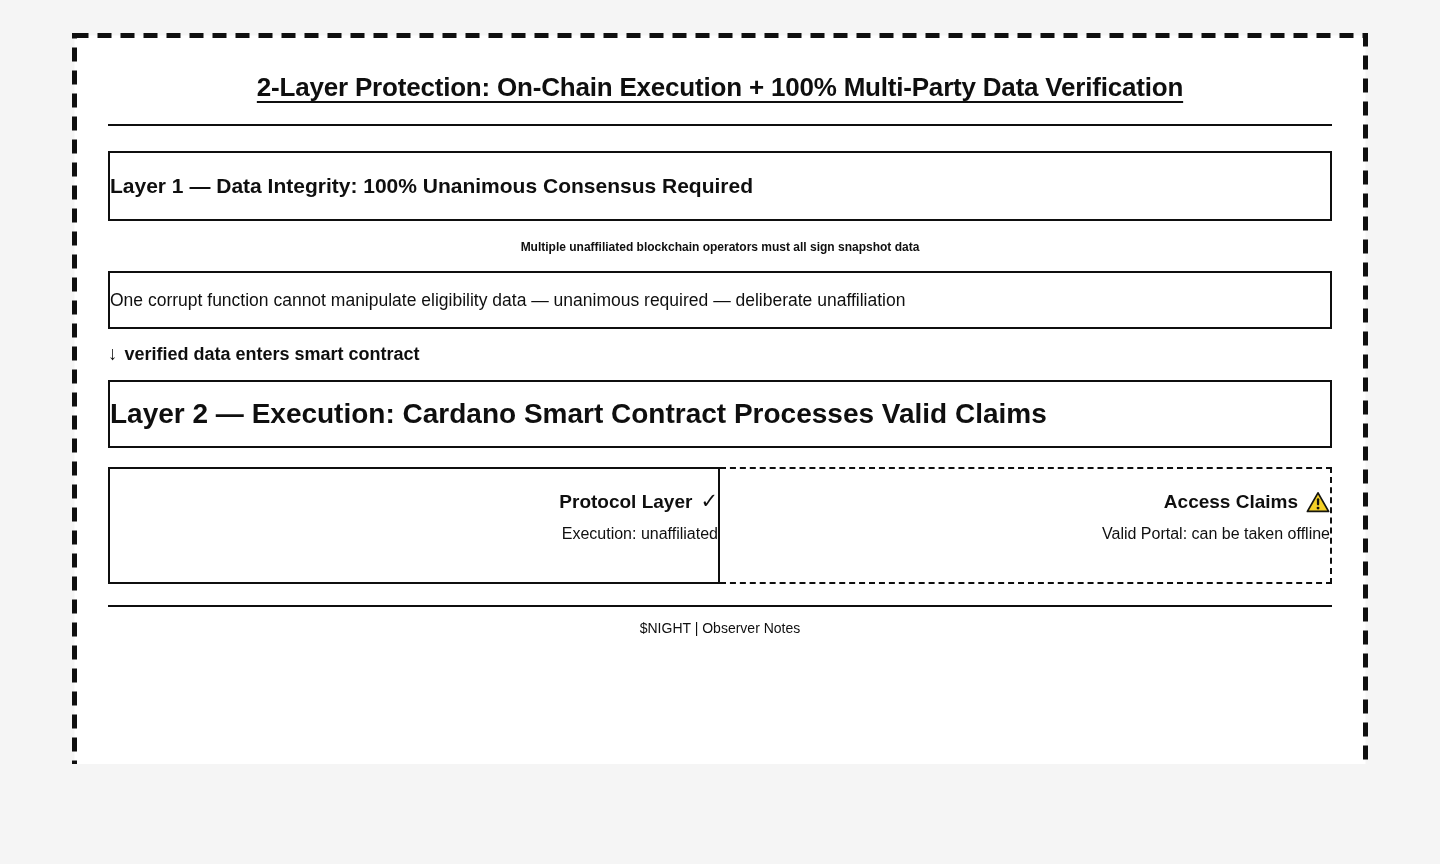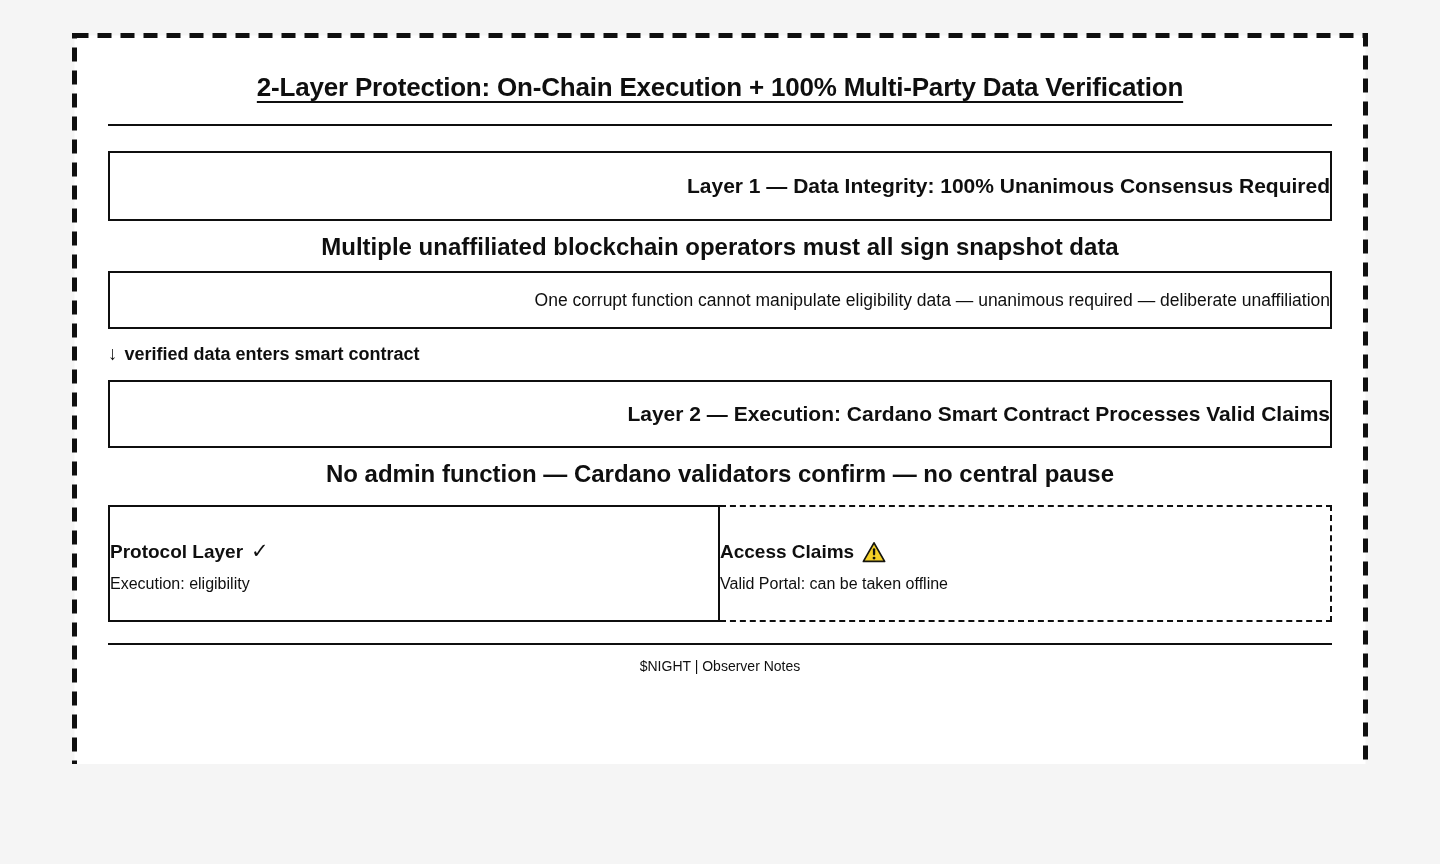--- a/index.html
+++ b/index.html
@@ -55,33 +55,33 @@
     border-top: 2px solid #0f0f0f;
   }
   .rule-top { margin-top: 21px; }
   .rule-bottom { margin-top: 21px; }
   .box {
     box-sizing: border-box;
     border: 2px solid #0f0f0f;
     background: #ffffff;
     display: flex;
     align-items: center;
-    justify-content: flex-end;
+    justify-content: flex-start;
     text-align: center;
   }
   .box-l1 {
     margin-top: 25px;
     height: 70px;
     font-weight: 700;
     font-size: 21px;
   }
   .subtext {
     margin-top: 14px;
     font-weight: 700;
-    font-size: 24px;
+    font-size: 12px;
     line-height: 24px;
     text-align: center;
   }
   .detail-box {
     margin-top: 12px;
     height: 58px;
     font-size: 17.5px;
     font-weight: 400;
   }
   .flow {
@@ -95,35 +95,35 @@
     margin-right: 7px;
   }
   .flow-label {
     font-size: 18px;
     font-weight: 700;
   }
   .box-l2 {
     margin-top: 13px;
     height: 68px;
     font-weight: 700;
-    font-size: 21px;
+    font-size: 28px;
   }
   .split {
     margin-top: 19px;
     display: flex;
     height: 117px;
   }
   .split-box {
     box-sizing: border-box;
     width: 612px;
     background: #ffffff;
     display: flex;
     flex-direction: column;
-    align-items: flex-start;
-    padding-top: 32px;
+    align-items: flex-end;
+    padding-top: 20px;
     text-align: center;
   }
   .split-left { border: 2px solid #0f0f0f; }
   .split-right { border: 2px dashed #0f0f0f; border-left: none; }
   .split-title {
     font-size: 19px;
     font-weight: 700;
     line-height: 26px;
     display: flex;
     align-items: center;
@@ -176,30 +176,29 @@
       </div>
 
       <div class="flow">
         <span class="flow-arrow">↓</span><span class="flow-label">verified data enters smart contract</span>
       </div>
 
       <div class="box box-l2">
         <span>Layer 2 — Execution: Cardano Smart Contract Processes Valid Claims</span>
       </div>
 
-      <div class="subtext">No admin function — Cardano validators confirm — no central pause</div>
 
       <div class="split">
 
         <div class="split-box split-left">
           <div class="split-title">
             <span>Protocol Layer</span>
             <span class="check">✓</span>
           </div>
-          <div class="split-line first">Execution: eligibility</div>
+          <div class="split-line first">Execution: unaffiliated</div>
         </div>
 
         <div class="split-box split-right">
           <div class="split-title">
             <span>Access Claims</span>
             <svg class="warn-icon" width="24" height="22" viewBox="0 0 24 22">
               <path d="M12 1.8 L22.6 20.4 H1.4 Z" fill="#F5D127" stroke="#15150f" stroke-width="1.7" stroke-linejoin="round"></path>
               <rect x="10.9" y="7.2" width="2.3" height="7.2" rx="1.1" fill="#15150f"></rect>
               <circle cx="12.05" cy="17.1" r="1.45" fill="#15150f"></circle>
             </svg>

